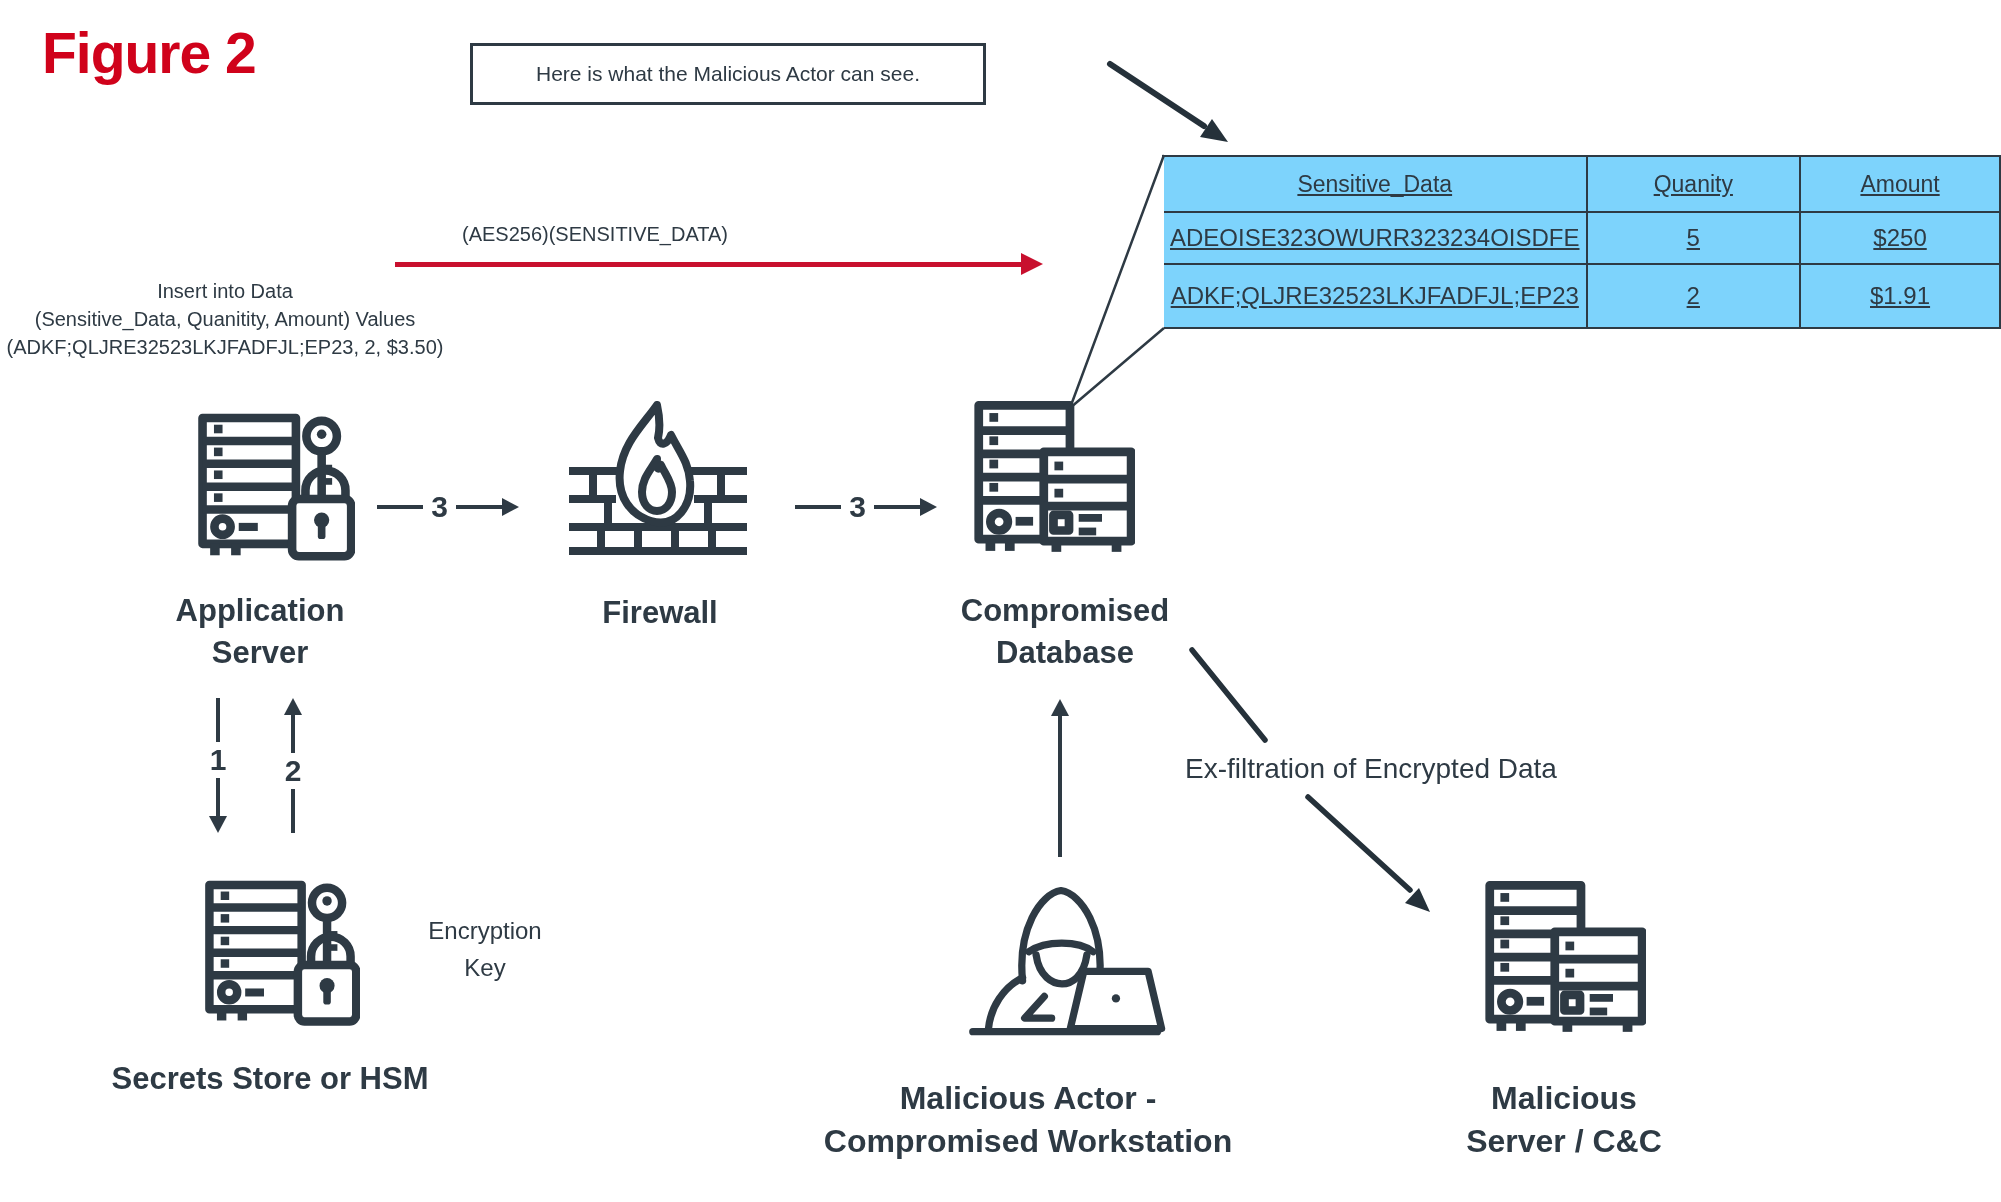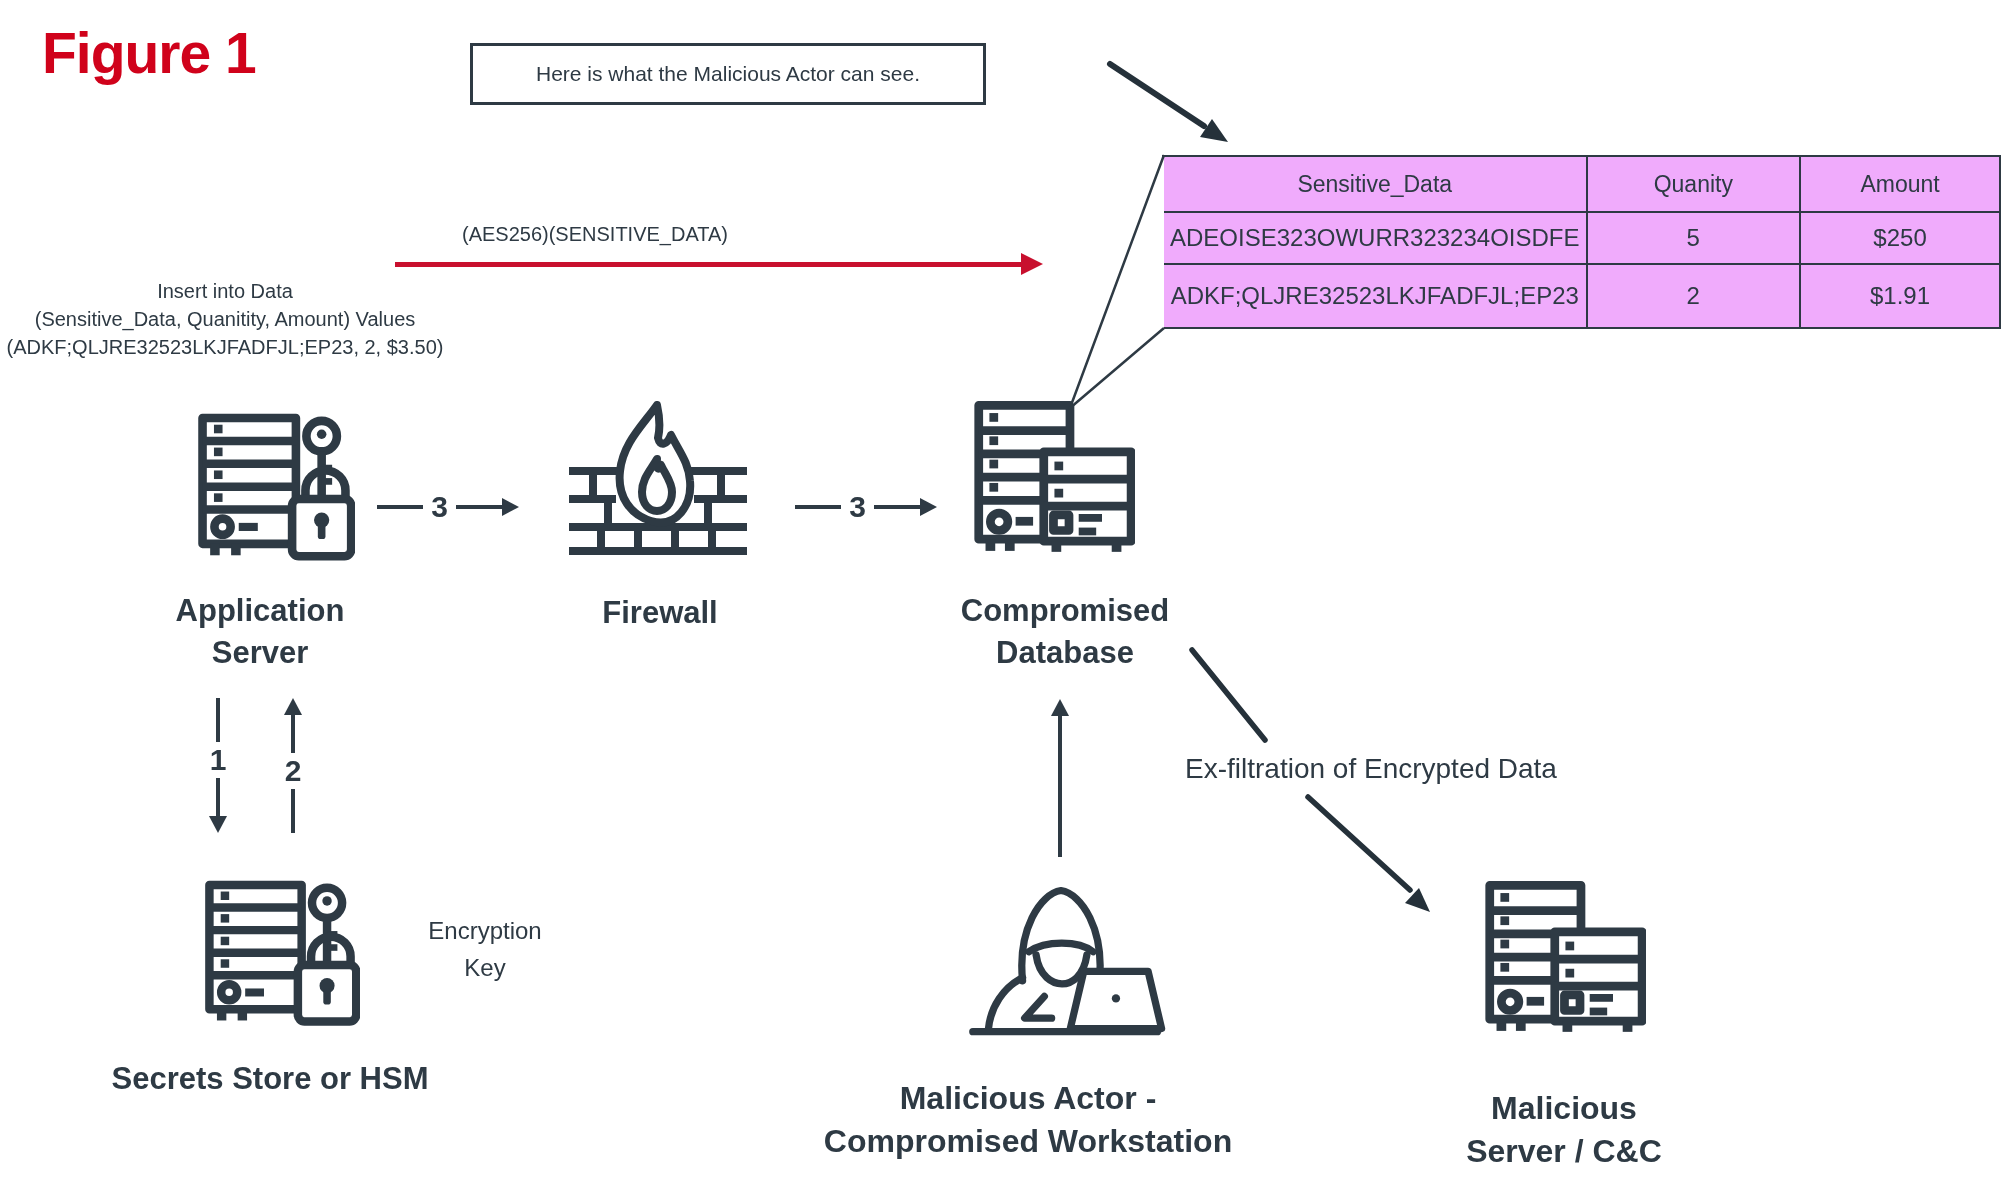--- a/index.html
+++ b/index.html
@@ -16,21 +16,21 @@
     border:3px solid #2e3a44; display:flex; align-items:center; justify-content:center;
     font-size:21px; background:#fff;
   }
   .small-note { font-size:20px; text-align:center; line-height:28px; }
   .caption { font-weight:800; text-align:center; font-size:31px; line-height:42px; }
   .caption-lg { font-weight:800; text-align:center; font-size:32px; line-height:43px; }
   .plain-label { font-weight:400; text-align:center; font-size:24px; line-height:37px; }
   .exfil-label { font-weight:400; font-size:28px; }
 
   
-  table.bubble { border-collapse:collapse; background:#f0abfc; z-index:1; }
+  table.bubble { border-collapse:collapse; background:#7dd3fc; z-index:1;text-decoration:underline; }
   table.bubble td, table.bubble th {
     border:2.5px solid #2e3a44; text-align:center; vertical-align:middle;
     font-weight:400; padding:0 6px;
   }
   table.bubble th { font-size:23px; height:56px; }
   table.bubble td { font-size:24px; }
   table.bubble tr.r1 td { height:52px; }
   table.bubble tr.r2 td { height:64px; }
   td.code { font-size:18px; }
   td.money { font-size:25px; }
@@ -63,21 +63,21 @@
                       border-left:22px solid #c8102e;
                       border-top:11px solid transparent; border-bottom:11px solid transparent; }
   svg.connector line { stroke:#25313a; stroke-linecap:round; }
   svg.connector polygon { fill:#25313a; }
 </style>
 </head>
 <body>
 
 <div id="canvas">
 
-  <div class="abs figure-title" style="left:42px; top:20px;">Figure 1</div>
+  <div class="abs figure-title" style="left:42px; top:20px;">Figure 2</div>
 
   <div class="abs callout-box" style="left:470px; top:43px; width:516px; height:62px;">
     <span>Here is what the Malicious Actor can see.</span>
   </div>
 
   <svg class="abs connector" style="left:1100px; top:50px;" width="140" height="105">
     <line x1="10" y1="14" x2="104" y2="76" stroke-width="6"></line>
     <polygon points="128,92 100,87 112,69"></polygon>
   </svg>
 
@@ -314,18 +314,18 @@
     <rect class="fill" x="112" y="119" width="24" height="8"></rect>
     <rect class="fill" x="112" y="133" width="18" height="8"></rect>
     <rect class="fill" x="84" y="147" width="10" height="11"></rect>
     <rect class="fill" x="146" y="147" width="10" height="11"></rect>
   </svg>
 
   <div class="abs caption-lg" style="left:818px; top:1077px; width:420px;">
     <div>Malicious Actor -</div>
     <div>Compromised Workstation</div>
   </div>
-  <div class="abs caption-lg" style="left:1444px; top:1077px; width:240px;margin-top:10px;">
+  <div class="abs caption-lg" style="left:1444px; top:1077px; width:240px;">
     <div>Malicious</div>
     <div>Server / C&amp;C</div>
   </div>
 
 </div>
 
 </body></html>

